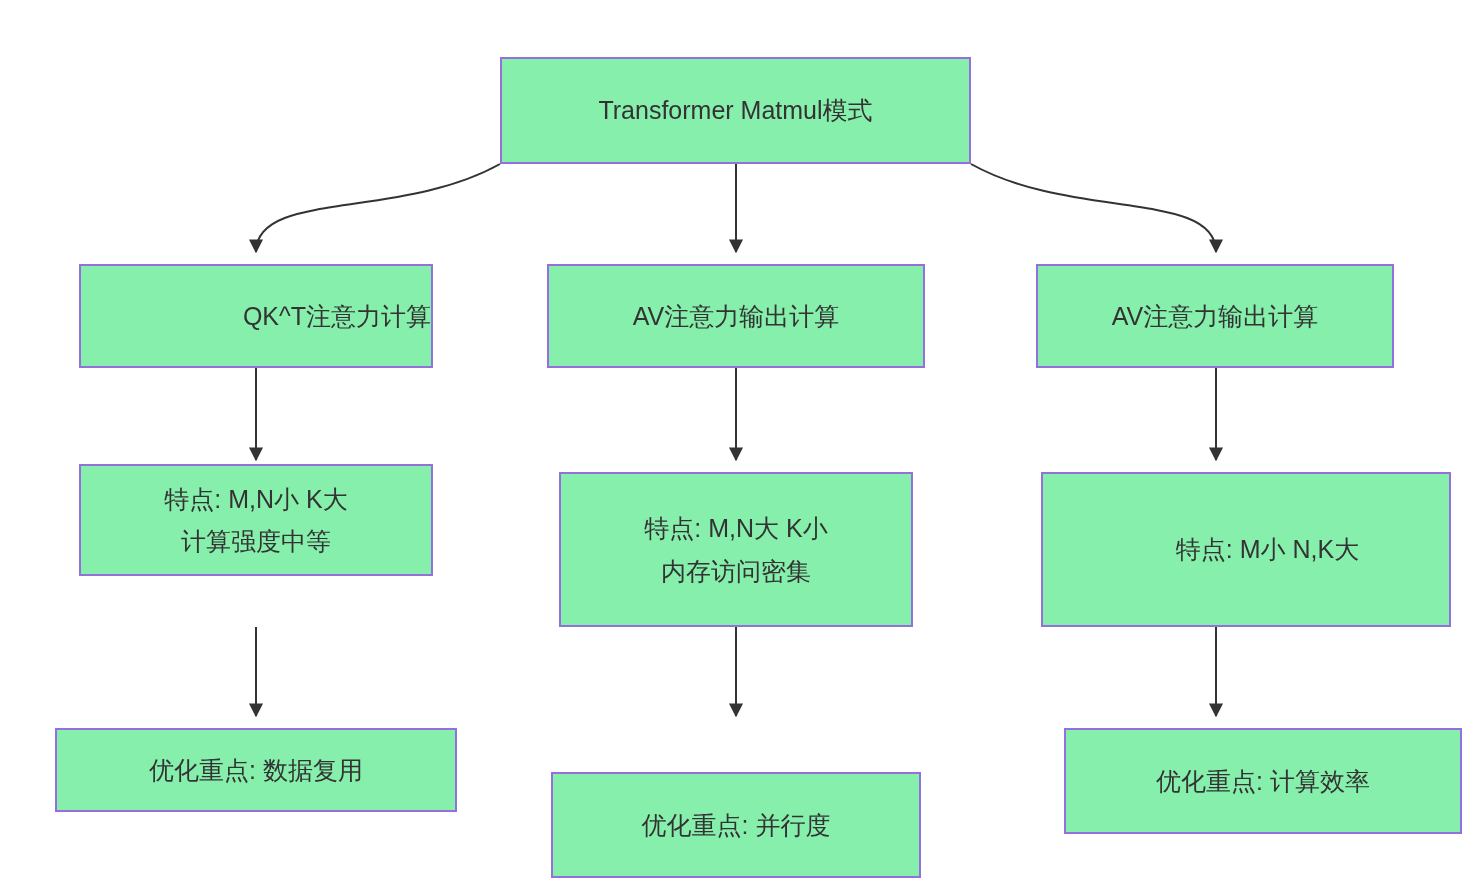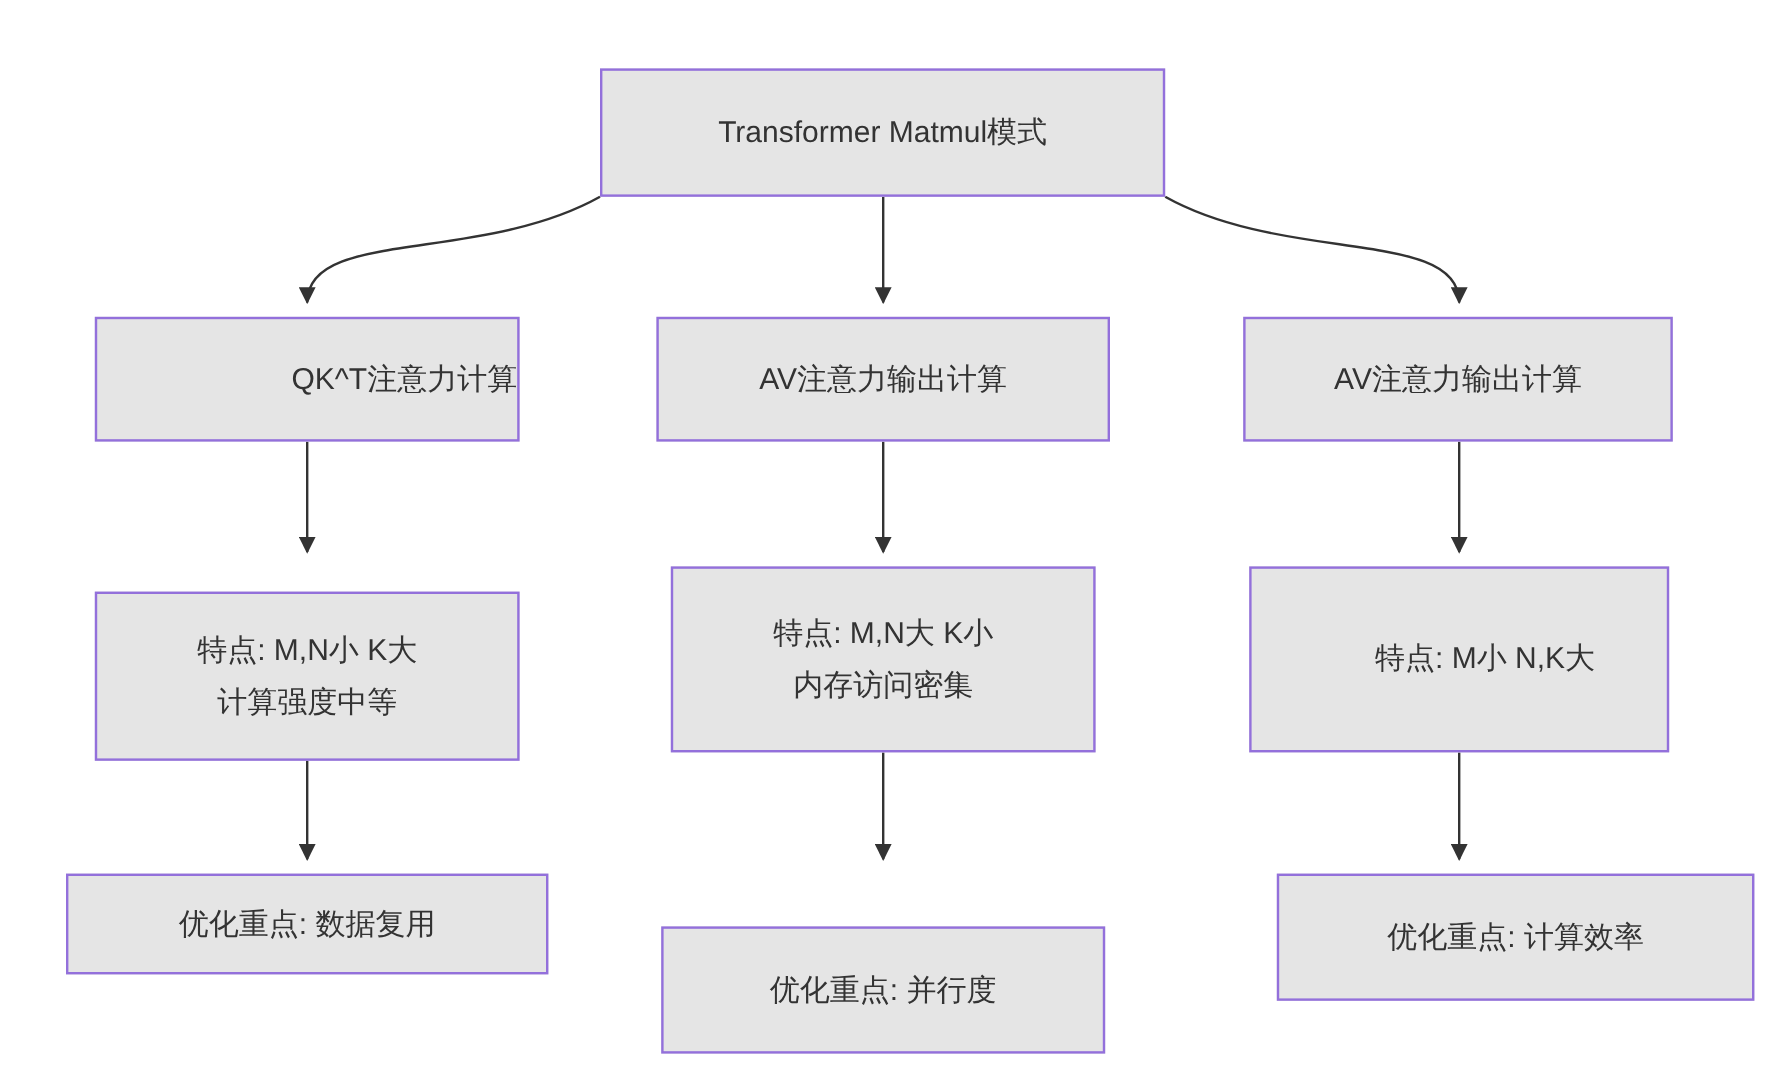--- a/index.html
+++ b/index.html
@@ -17,39 +17,39 @@
   }
   #edge-layer {
     position: absolute;
     left: 0; top: 0;
     width: 1472px; height: 892px;
     pointer-events: none;
   }
   .node {
     position: absolute;
     box-sizing: border-box;
-    background: #e5e5e5;
+    background: #86efac;
     border: 2px solid #9370DB;
     color: #333333;
     display: flex;
     flex-direction: column;
     align-items: center;
     justify-content: center;
     text-align: center;
     font-size: 25px;
     line-height: 1.7;
   }
   
   #node-root     { left: 500px;  top: 57px;  width: 471px; height: 107px; }
   #node-qkt      { left: 79px;   top: 264px; width: 354px; height: 104px; align-items: flex-end; }
   #node-av       { left: 547px;  top: 264px; width: 378px; height: 104px; }
   #node-ffn      { left: 1036px; top: 264px; width: 358px; height: 104px; }
-  #node-qkt-feat { left: 79px;   top: 493px; width: 354px; height: 141px; }
+  #node-qkt-feat { left: 79px;   top: 464px; width: 354px; height: 112px; }
   #node-av-feat  { left: 559px;  top: 472px; width: 354px; height: 155px; }
-  #node-ffn-feat { left: 1041px; top: 472px; width: 350px; height: 155px; padding-left: 43px; }
+  #node-ffn-feat { left: 1041px; top: 472px; width: 410px; height: 155px; padding-left: 43px; }
   #node-qkt-opt  { left: 55px;   top: 728px; width: 402px; height: 84px; }
   #node-av-opt   { left: 551px;  top: 772px; width: 370px; height: 106px; }
   #node-ffn-opt  { left: 1017px; top: 728px; width: 398px; height: 106px; margin-left: 47px; }
 </style>
 </head>
 <body>
 
 <div id="canvas">
 
   <svg id="edge-layer" viewBox="0 0 1472 892" xmlns="http://www.w3.org/2000/svg">

